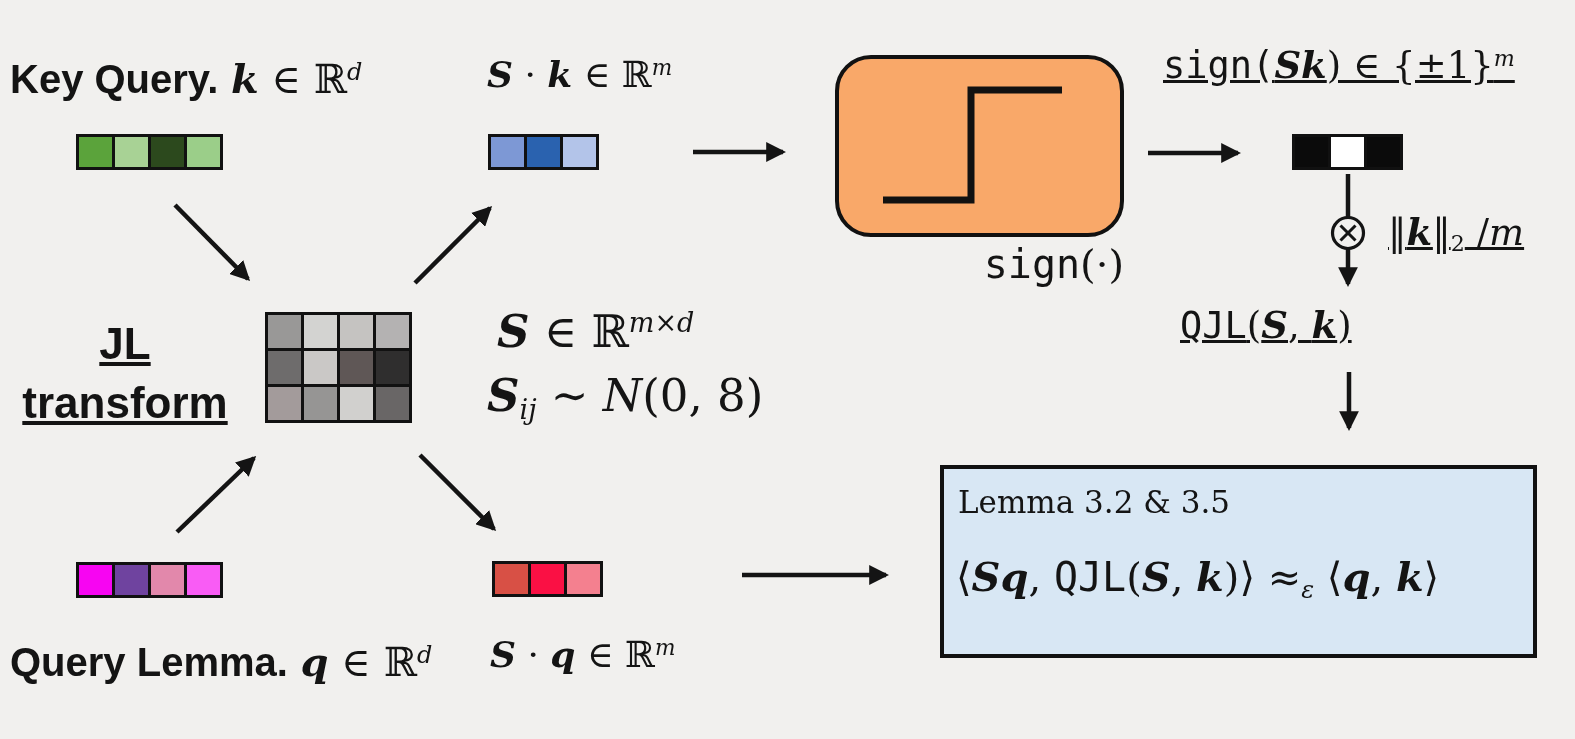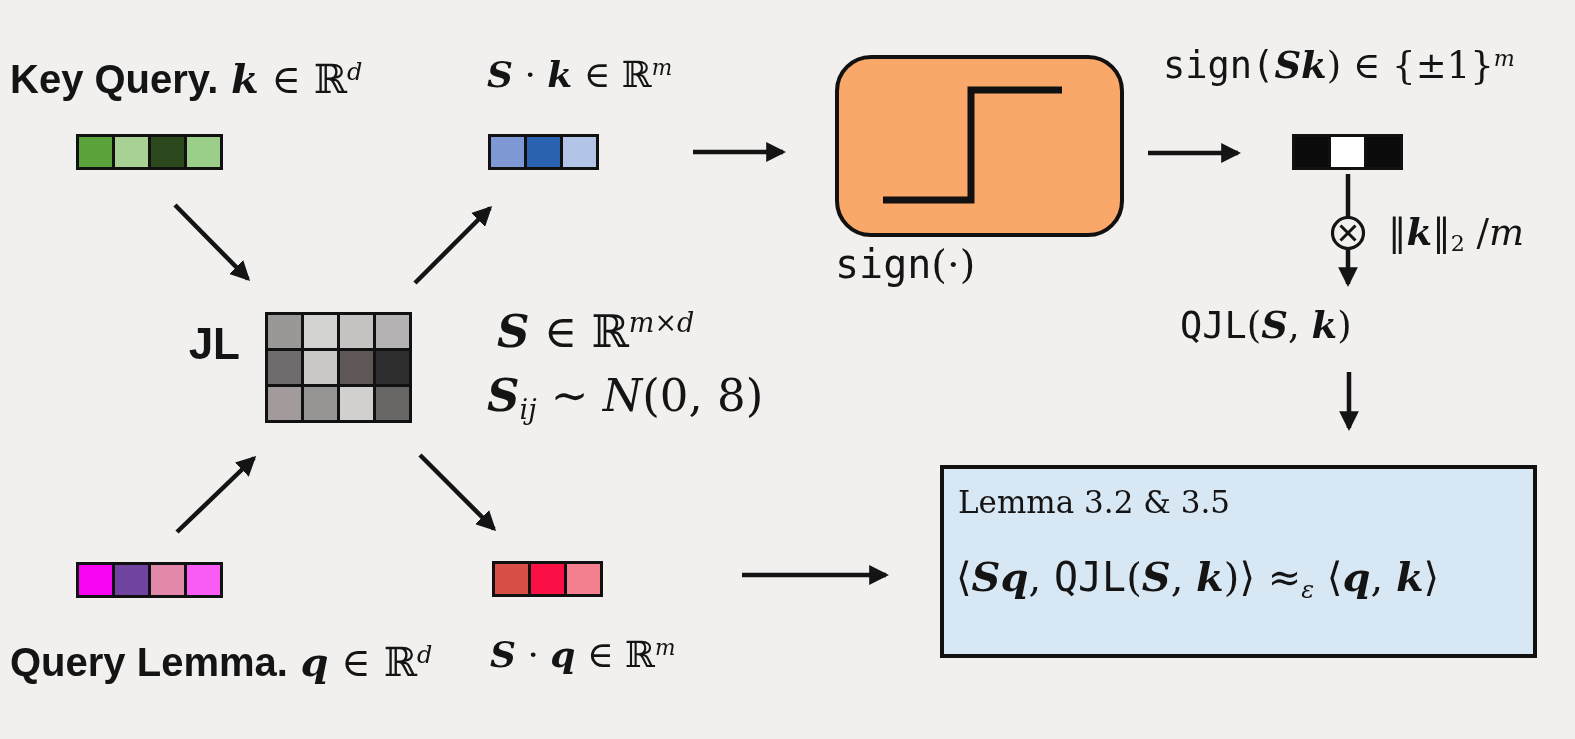--- a/index.html
+++ b/index.html
@@ -31,64 +31,65 @@
     background:#f9a869;border:4px solid #111;border-radius:36px;box-sizing:border-box;
   }
   .lemma-box{
     position:absolute;left:940px;top:465px;width:597px;height:193px;
     background:#d8e7f4;border:4px solid #111;box-sizing:border-box;
   }
   svg.overlay{position:absolute;left:0;top:0;pointer-events:none;}
   .heading{font-size:40px;}
   .math40{font-size:36px;}
   .math38{font-size:45px;}
-  .math36{font-size:37px;}
+  .math36{font-size:37px;text-decoration:underline;}
 </style>
 </head>
 <body>
 
 <div class="abs heading" style="left:10px;top:58px;"><span class="r-b">Key Query.</span><span class="r-m">  </span><span class="r-v">k</span><span class="r-m"> ∈ </span><span class="r-m">ℝ</span><span class="r-sup">d</span></div>
 <div class="abs vec" style="left:76px;top:134px;">
     <div style="background: rgb(91, 163, 59);"></div>
     <div style="background: rgb(168, 210, 149);"></div>
     <div style="background: rgb(44, 73, 29);"></div>
     <div style="background: rgb(155, 206, 137);"></div>
   </div>
 
 <div class="abs math40" style="left:487px;top:56px;"><span class="r-v">S</span><span class="r-m"> · </span><span class="r-v">k</span><span class="r-m"> ∈ </span><span class="r-m">ℝ</span><span class="r-sup">m</span></div>
 <div class="abs vec" style="left:488px;top:134px;">
     <div style="background: rgb(125, 152, 213);"></div>
     <div style="background: rgb(42, 98, 175);"></div>
     <div style="background: rgb(179, 196, 233);"></div>
   </div>
 
-<div class="abs" style="left:10px;top:314px;width:230px;text-align:right;
-     font-family:'Liberation Sans','DejaVu Sans',sans-serif;font-weight:700;font-size:44px;line-height:1.35;">
+<div class="abs" style="left:10px;top:314px;width:230px;text-align:center;
+     font-family:'Liberation Sans','DejaVu Sans',sans-serif;font-weight:700;font-size:44px;line-height:1.35;text-decoration:underline;">
   <div>JL</div>
+  <div>transform</div>
 </div>
 <div class="abs mat" style="left:265px;top:312px;">
     <div style="background: rgb(153, 152, 151);"></div>
     <div style="background: rgb(211, 211, 209);"></div>
     <div style="background: rgb(197, 195, 193);"></div>
     <div style="background: rgb(180, 178, 178);"></div>
     <div style="background: rgb(110, 108, 108);"></div>
     <div style="background: rgb(202, 200, 198);"></div>
     <div style="background: rgb(95, 87, 86);"></div>
     <div style="background: rgb(47, 46, 46);"></div>
     <div style="background: rgb(163, 155, 155);"></div>
     <div style="background: rgb(150, 149, 148);"></div>
     <div style="background: rgb(209, 208, 206);"></div>
     <div style="background: rgb(105, 102, 102);"></div>
   </div>
 
 <div class="abs math38" style="left:497px;top:308px;"><span class="r-v">S</span><span class="r-m"> ∈ </span><span class="r-m">ℝ</span><span class="r-sup">m×d</span></div>
 <div class="abs math38" style="left:487px;top:372px;"><span class="r-v">S</span><span class="r-sub">ij</span><span class="r-m"> ∼ </span><span class="r-i">N</span><span class="r-m">(0, 8)</span></div>
 
 <div class="sign-box"></div>
-<div class="abs" style="left:835px;top:243px;width:289px;text-align:left;font-size:40px;"><span class="r-t">sign</span><span class="r-m">(·)</span></div>
+<div class="abs" style="left:835px;top:243px;width:289px;text-align:right;font-size:40px;"><span class="r-t">sign</span><span class="r-m">(·)</span></div>
 
 <div class="abs math36" style="left:1163px;top:46px;"><span class="r-t">sign(</span><span class="r-v">Sk</span><span class="r-m">) ∈ {±1}</span><span class="r-sup">m</span></div>
 <div class="abs vec" style="left:1292px;top:134px;">
     <div style="background: rgb(11, 11, 11);"></div>
     <div style="background: rgb(255, 255, 255);"></div>
     <div style="background: rgb(11, 11, 11);"></div>
   </div>
 
 <div class="abs math36" style="left:1388px;top:213px;"><span class="r-m">‖</span><span class="r-v">k</span><span class="r-m">‖</span><span class="r-sb">2</span><span class="r-m"> /</span><span class="r-i">m</span></div>
 <div class="abs math36" style="left:1180px;top:306px;"><span class="r-t">QJL</span><span class="r-m">(</span><span class="r-v">S</span><span class="r-m">, </span><span class="r-v">k</span><span class="r-m">)</span></div>

